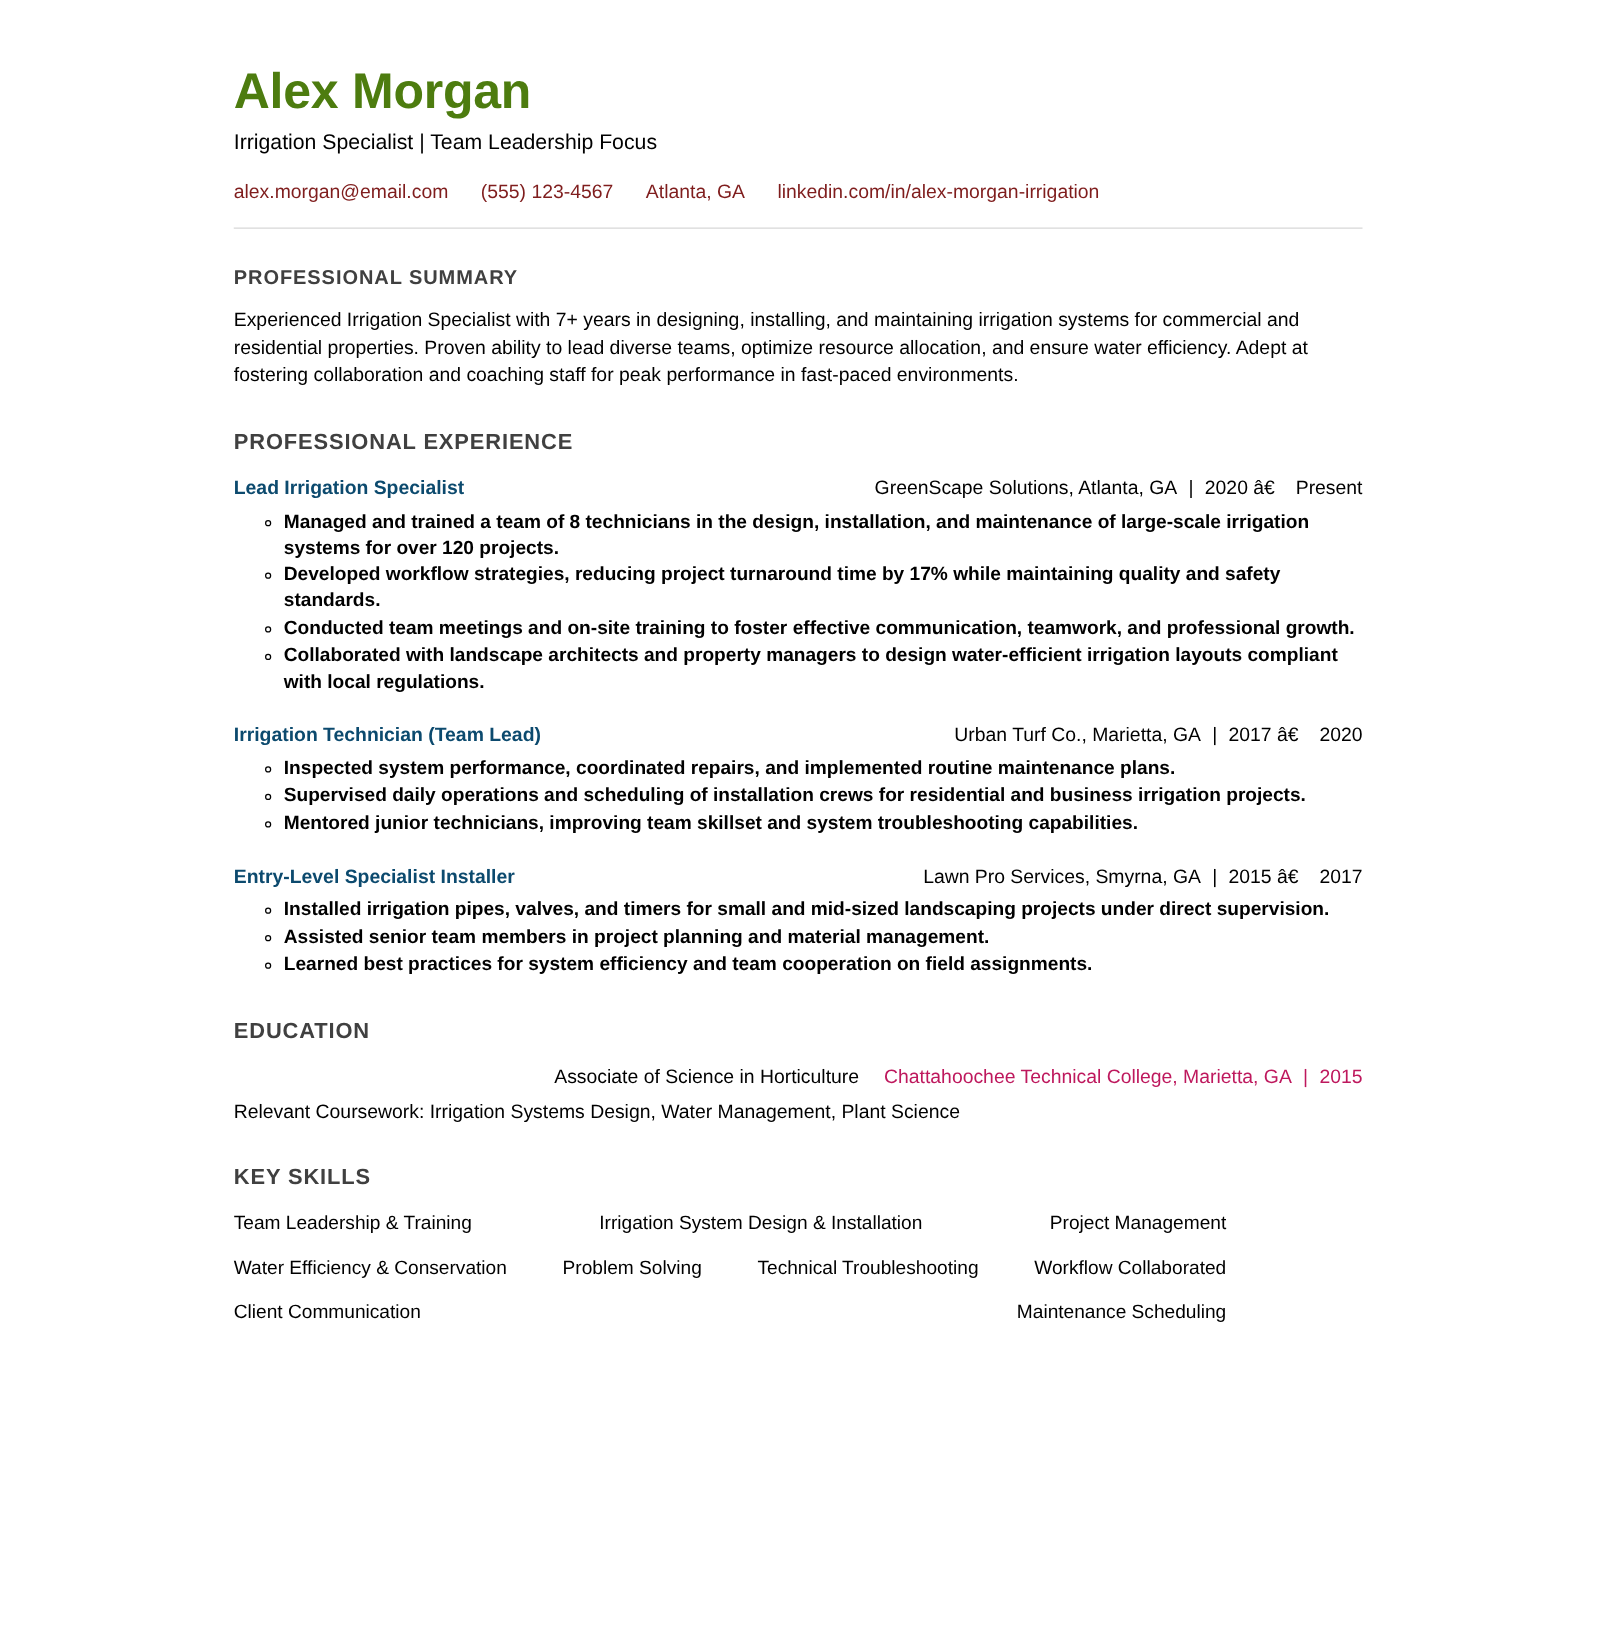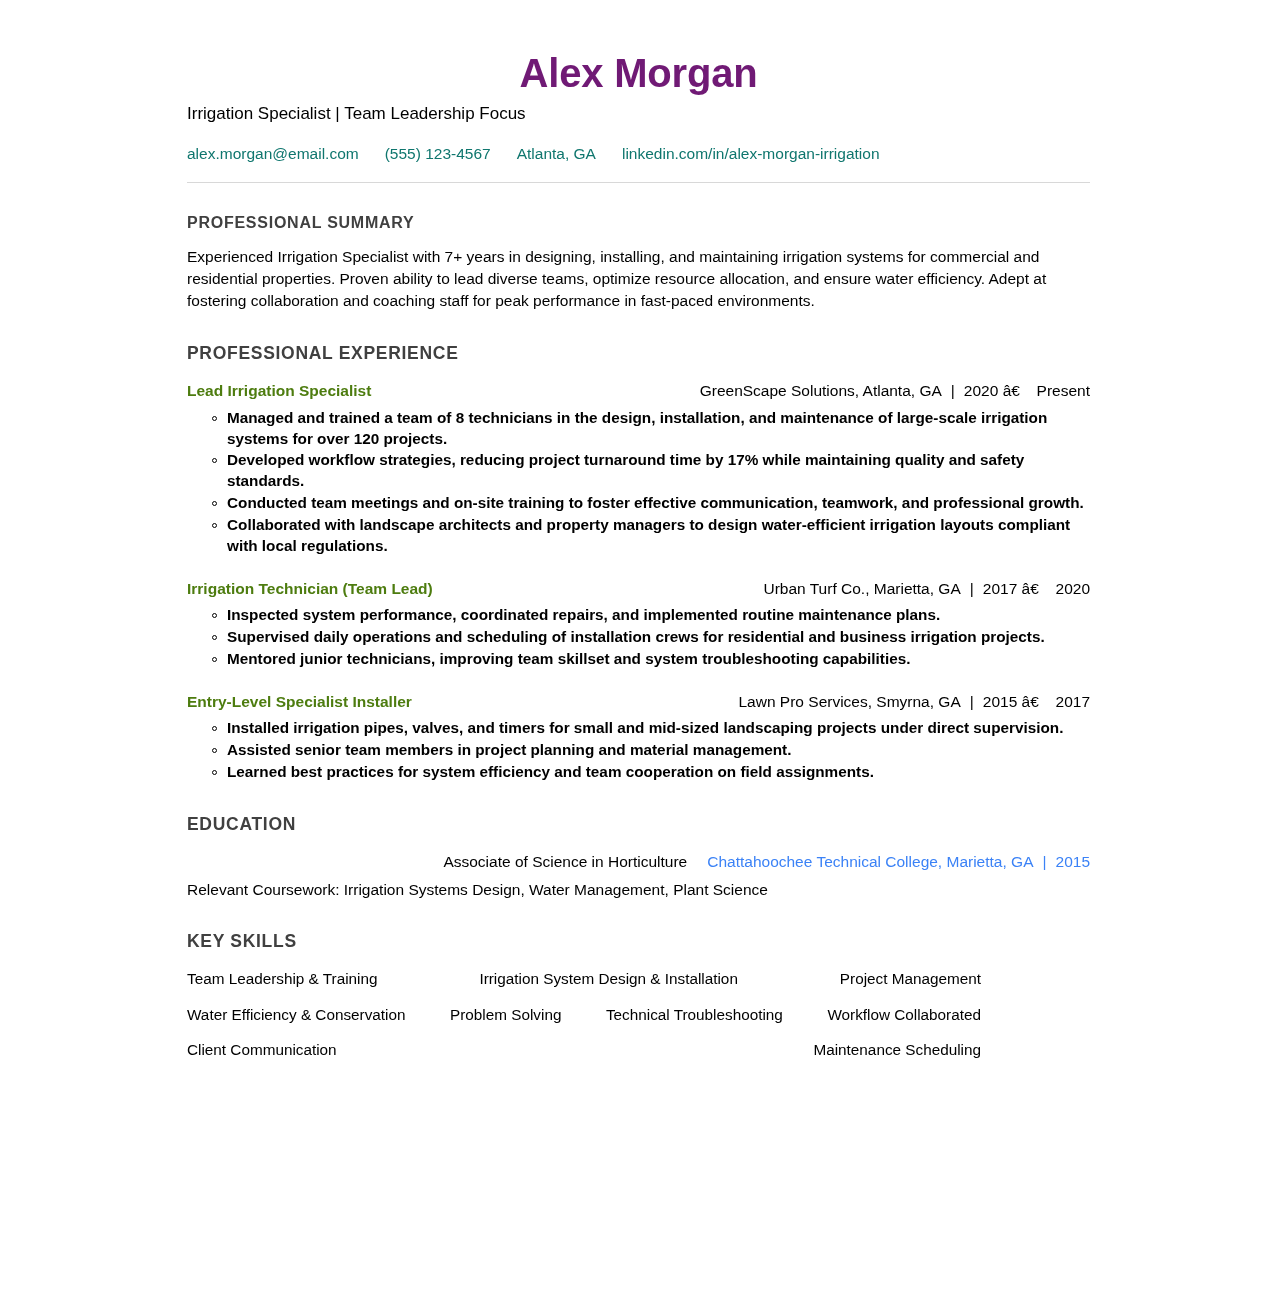--- a/index.html
+++ b/index.html
@@ -30,35 +30,34 @@
     padding-top: 52px;
   }
 
   
   .name {
     font-size: 40px;
     font-weight: bold;
     line-height: 1.08;
     letter-spacing: -0.2px;
     margin: 0 0 8px 0;
-    color: #701a75;
-    text-align: center;
+    color: #4d7c0f;
   }
   .subtitle {
     font-size: 17px;
     font-weight: normal;
     line-height: 1.3;
     margin: 0 0 19px 0;
     color: #000;
   }
   .contact-line {
     font-size: 15.5px;
     line-height: 1.3;
     margin: 0 0 18px 0;
-    color: #0f766e;
+    color: #7f1d1d;
     display: flex;
     flex-wrap: wrap;
     align-items: baseline;
   }
   .contact-item { white-space: nowrap; }
   .contact-item + .contact-item { margin-left: 26px; }
 
   .divider {
     border: 0;
     border-top: 1px solid #d8d8d8;
@@ -104,21 +103,21 @@
     display: flex;
     justify-content: space-between;
     align-items: baseline;
     margin-bottom: 6px;
     gap: 20px;
   }
   .job-title {
     font-size: 15.5px;
     font-weight: bold;
     line-height: 1.3;
-    color: #4d7c0f;
+    color: #0c4a6e;
     white-space: nowrap;
   }
   .job-meta {
     font-size: 15.5px;
     font-weight: normal;
     line-height: 1.3;
     color: #000;
     white-space: nowrap;
     text-align: right;
   }
@@ -163,21 +162,21 @@
   }
   .edu-degree {
     font-size: 15.5px;
     line-height: 1.35;
     color: #000;
     white-space: nowrap;
   }
   .edu-meta {
     font-size: 15.5px;
     line-height: 1.35;
-    color: #3b82f6;
+    color: #be185d;
     white-space: nowrap;
     text-align: right;
   }
   .edu-coursework {
     font-size: 15.5px;
     line-height: 1.35;
     color: #000;
     margin: 0;
   }
 

